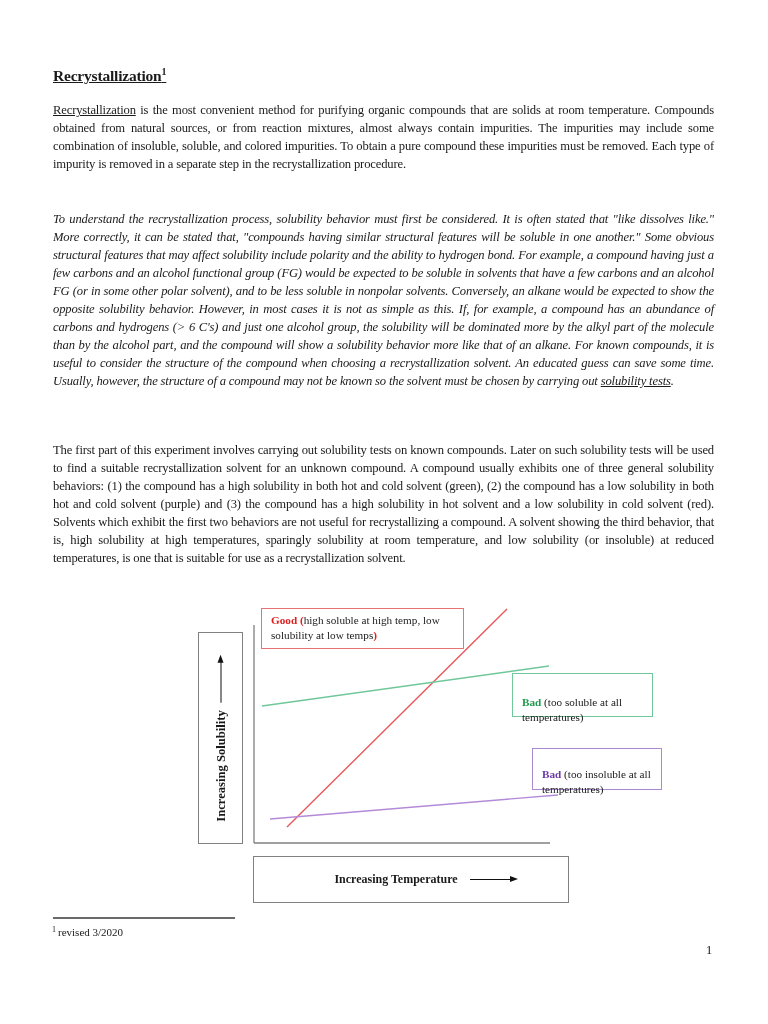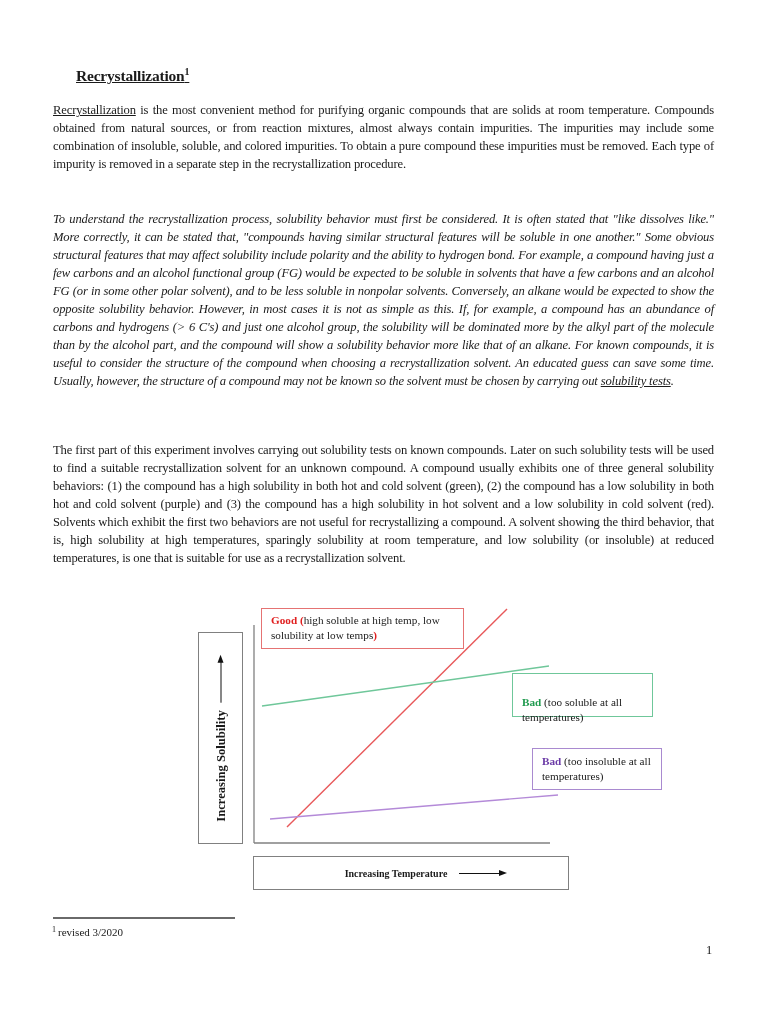--- a/index.html
+++ b/index.html
@@ -6,21 +6,20 @@
     body {
       width: 768px; height: 1024px; position: relative; overflow: hidden;
       font-family: "Liberation Serif", "DejaVu Serif", serif;
       color: #1a1a1a;
     }
     .page { position: absolute; left: 0; top: 0; width: 768px; height: 1024px; }
     .title {
       position: absolute; left: 53px; top: 66px;
       font-size: 15.5px; font-weight: bold; text-decoration: underline;
       letter-spacing: -0.2px;
-      margin-left: 23px;
     }
     .title sup { font-size: 10px; vertical-align: 6px; }
     .para {
       position: absolute; left: 53px; width: 661px;
       font-size: 12.6px; line-height: 18px; text-align: justify;
       letter-spacing: -0.15px; margin: 0;
     }
     .para .u { text-decoration: underline; }
     #p1 { top: 101px; }
     #p2 { top: 210px; font-style: italic; }
@@ -32,38 +31,38 @@
     .lbl {
       position: absolute; font-size: 11.2px; line-height: 15px;
       background: #fff; box-sizing: border-box; padding: 4px 8px 0 9px;
       pointer-events: auto;
     }
     .lbl b { font-weight: bold; }
     #lbl-good { left: 261px; top: 608px; width: 203px; height: 41px; border: 1.3px solid #e57373; }
     #lbl-good b, #lbl-good .paren { color: #e02020; }
     #lbl-green { left: 512px; top: 673px; width: 141px; height: 44px; border: 1.3px solid #6fc79a; padding-top: 21px; }
     #lbl-green b { color: #1f9a4e; }
-    #lbl-purple { left: 532px; top: 748px; width: 130px; height: 42px; border: 1.3px solid #a98ad0; padding-top: 5px; }
+    #lbl-purple { left: 532px; top: 748px; width: 130px; height: 42px; border: 1.3px solid #a98ad0; padding-top: 18px; }
     #lbl-purple b { color: #6a3aa6; }
 
     #ybox {
       position: absolute; left: 198px; top: 632px; width: 45px; height: 212px;
       border: 1.2px solid #808080; box-sizing: border-box; pointer-events: auto;
     }
     #ybox .ylabel {
       position: absolute; left: 50%; top: 50%;
       transform: translate(-50%, -50%) rotate(-90deg);
       white-space: nowrap; font-weight: bold; font-size: 12.6px;
       display: flex; align-items: center; gap: 8px;
     }
     #xbox {
-      position: absolute; left: 253px; top: 856px; width: 316px; height: 34px;
+      position: absolute; left: 253px; top: 856px; width: 316px; height: 47px;
       border: 1.2px solid #808080; box-sizing: border-box; pointer-events: auto;
       display: flex; align-items: center; justify-content: center;
-      font-weight: bold; font-size: 10px; padding-left: 30px;
+      font-weight: bold; font-size: 12px; padding-left: 30px;
     }
     .arrow-h { display: inline-block; position: relative; width: 48px; height: 10px; margin-left: 12px; }
     .arrow-h::before { content: ""; position: absolute; left: 0; right: 6px; top: 4.5px; height: 1.2px; background: #111; }
     .arrow-h::after { content: ""; position: absolute; right: 0; top: 1.5px; border-left: 8px solid #111; border-top: 3.5px solid transparent; border-bottom: 3.5px solid transparent; }
     .arrow-v { display: inline-block; position: relative; width: 48px; height: 10px; }
     .arrow-v::before { content: ""; position: absolute; left: 0; right: 6px; top: 4.5px; height: 1.2px; background: #111; }
     .arrow-v::after { content: ""; position: absolute; right: 0; top: 1.5px; border-left: 8px solid #111; border-top: 3.5px solid transparent; border-bottom: 3.5px solid transparent; }
 
     .fn-rule { position: absolute; left: 53px; top: 917px; width: 182px; height: 1.5px; background: #6a6a6a; }
     .footnote { position: absolute; left: 52px; top: 925px; font-size: 11px; }

